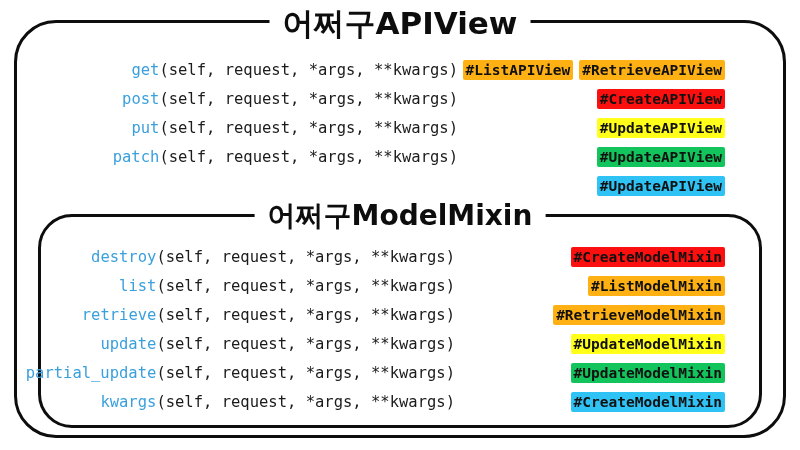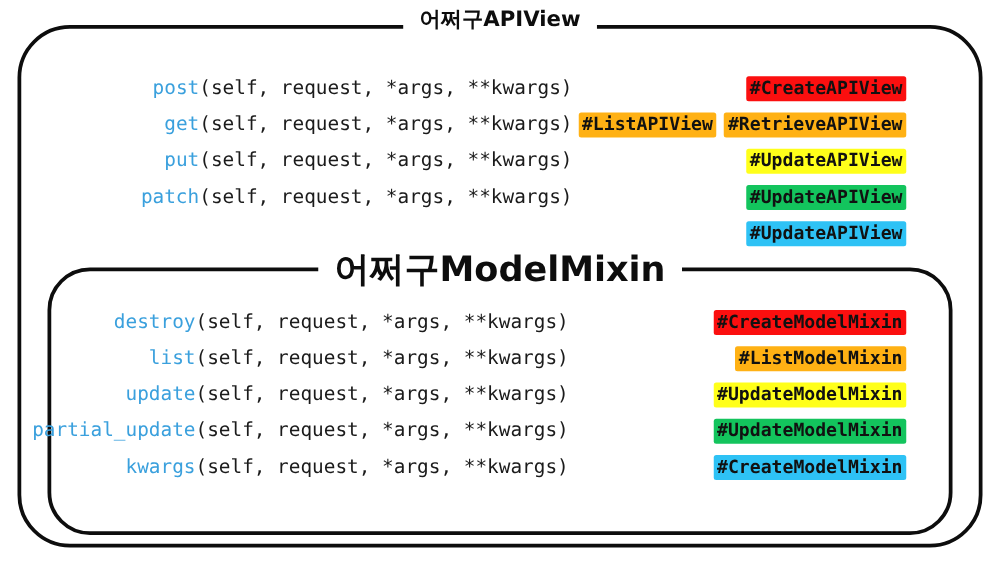--- a/index.html
+++ b/index.html
@@ -50,21 +50,21 @@
     font-family: "DejaVu Sans", sans-serif;
     font-weight: bold;
     color: #0d0d0d;
     white-space: nowrap;
     line-height: 1;
   }
   .legend-outer {
     left: 50%;
     transform: translateX(-50%);
     top: 8px;
-    font-size: 17px;
+    font-size: 31px;
   }
   .legend-inner {
     left: 50%;
     transform: translateX(-50%);
     top: 202px;
     font-size: 28px;
   }
 
   
   .rows {
@@ -129,26 +129,26 @@
 
   <div class="panel outer"></div>
   <div class="panel inner"></div>
 
   <div class="panel-legend legend-outer">어쩌구APIView</div>
 
   <div class="panel-legend legend-inner">어쩌구ModelMixin</div>
 
   <div class="rows outer-rows">
       <div class="row">
+        <div class="code"><span class="fn">get</span><span>(self, request, *args, **kwargs)</span></div>
+        <div class="tags"><span class="tag hl-orange">#ListAPIView</span><span class="tag hl-orange">#RetrieveAPIView</span></div>
+      </div>
+      <div class="row">
         <div class="code"><span class="fn">post</span><span>(self, request, *args, **kwargs)</span></div>
         <div class="tags"><span class="tag hl-red">#CreateAPIView</span></div>
-      </div>
-      <div class="row">
-        <div class="code"><span class="fn">get</span><span>(self, request, *args, **kwargs)</span></div>
-        <div class="tags"><span class="tag hl-orange">#ListAPIView</span><span class="tag hl-orange">#RetrieveAPIView</span></div>
       </div>
       <div class="row">
         <div class="code"><span class="fn">put</span><span>(self, request, *args, **kwargs)</span></div>
         <div class="tags"><span class="tag hl-yellow">#UpdateAPIView</span></div>
       </div>
       <div class="row">
         <div class="code"><span class="fn">patch</span><span>(self, request, *args, **kwargs)</span></div>
         <div class="tags"><span class="tag hl-green">#UpdateAPIView</span></div>
       </div>
       <div class="row">
@@ -158,20 +158,24 @@
   <div class="rows inner-rows">
       <div class="row">
         <div class="code"><span class="fn">destroy</span><span>(self, request, *args, **kwargs)</span></div>
         <div class="tags"><span class="tag hl-red">#CreateModelMixin</span></div>
       </div>
       <div class="row">
         <div class="code"><span class="fn">list</span><span>(self, request, *args, **kwargs)</span></div>
         <div class="tags"><span class="tag hl-orange">#ListModelMixin</span></div>
       </div>
       <div class="row">
+        <div class="code"><span class="fn">retrieve</span><span>(self, request, *args, **kwargs)</span></div>
+        <div class="tags"><span class="tag hl-orange">#RetrieveModelMixin</span></div>
+      </div>
+      <div class="row">
         <div class="code"><span class="fn">update</span><span>(self, request, *args, **kwargs)</span></div>
         <div class="tags"><span class="tag hl-yellow">#UpdateModelMixin</span></div>
       </div>
       <div class="row">
         <div class="code"><span class="fn">partial_update</span><span>(self, request, *args, **kwargs)</span></div>
         <div class="tags"><span class="tag hl-green">#UpdateModelMixin</span></div>
       </div>
       <div class="row">
         <div class="code"><span class="fn">kwargs</span><span>(self, request, *args, **kwargs)</span></div>
         <div class="tags"><span class="tag hl-blue">#CreateModelMixin</span></div>

